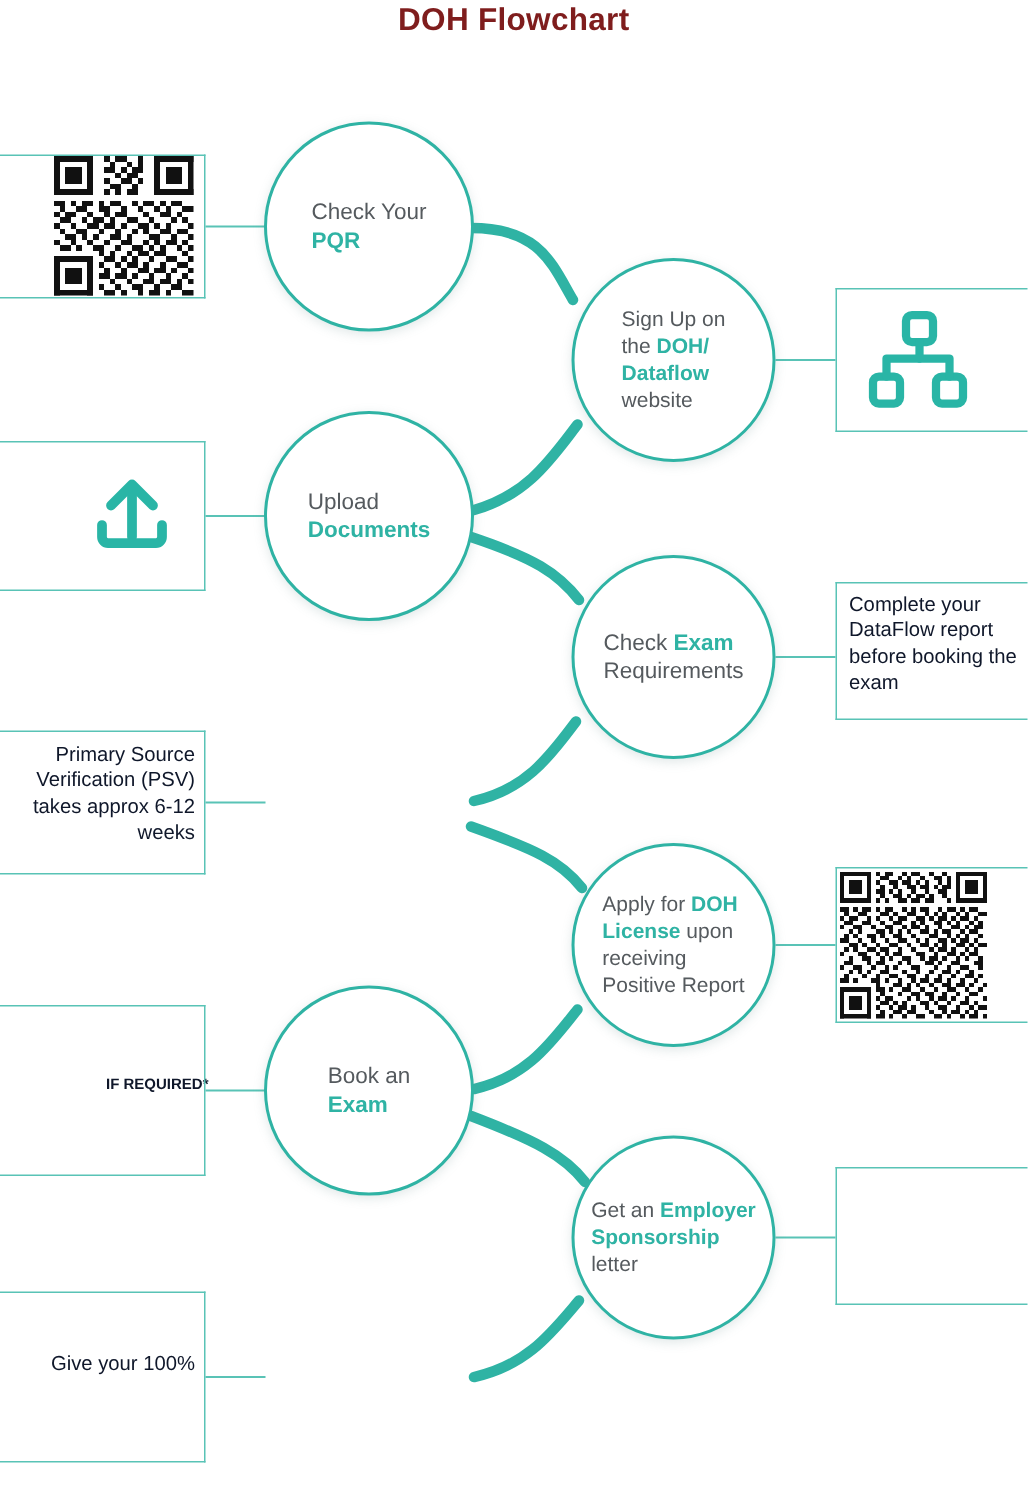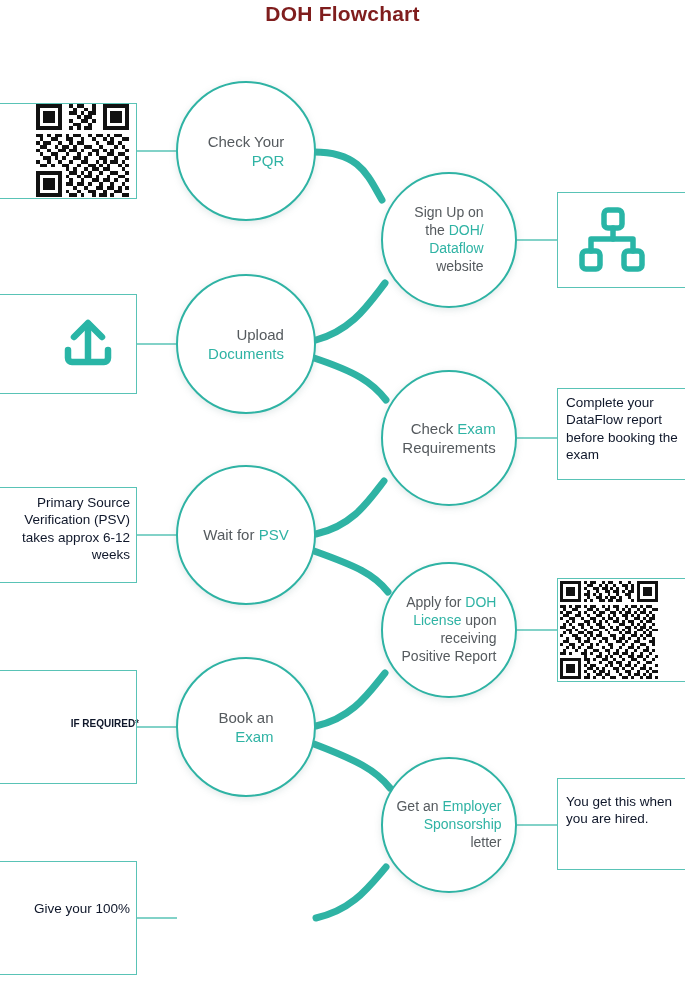--- a/index.html
+++ b/index.html
@@ -15,25 +15,25 @@
     position:absolute;left:0;top:0;width:685px;text-align:center;
     font-size:21px;font-weight:bold;color:#7f1d1d;letter-spacing:.2px;
     top:2px;
   }
 
   .node{
     position:absolute;border-radius:50%;background:#ffffff;
     border:2px solid #2fb3a4;
     box-shadow:0 2px 7px rgba(120,150,150,.22);
     display:flex;align-items:center;justify-content:center;
-    text-align:right;color:#555a5e;line-height:1.28;
+    text-align:left;color:#555a5e;line-height:1.28;
     box-sizing:border-box;z-index:3;
   }
   .node .tx{padding:0 10px;}
-  .node b{color:#2fb3a4;font-weight:normal;}
+  .node b{color:#2fb3a4;font-weight:bold;}
   .node.left{font-size:15px;}
   .node.right{font-size:14px;}
 
   
   .sidebox{position:absolute;box-sizing:border-box;z-index:2;}
   .sidebox.lft{border:1.3px solid #59c3b6;border-left:none;}
   .sidebox.rgt{border:1.3px solid #59c3b6;border-right:none;}
   .notetext{
     position:absolute;box-sizing:border-box;
     font-size:13.5px;color:#0f172a;line-height:1.28;
@@ -83,25 +83,20 @@
     </div>
   </div>
 
   <div class="node left" style="left:176px;top:274px;width:140px;height:140px;">
     <div class="tx">
       <span>Upload</span><br>
       <b>Documents</b>
     </div>
   </div>
 
-  <div class="node left" style="left:176px;top:465px;width:140px;height:140px;">
-    <div class="tx">
-      <span>Wait for </span><b>PSV</b>
-    </div>
-  </div>
 
   <div class="node left" style="left:176px;top:657px;width:140px;height:140px;">
     <div class="tx">
       <span>Book an</span><br>
       <b>Exam</b>
     </div>
   </div>
 
 
   <div class="node right" style="left:381px;top:172px;width:136px;height:136px;">
@@ -642,15 +637,14 @@
       <rect x="17" y="32" width="2" height="1"></rect>
         <rect x="21" y="32" width="2" height="1"></rect>
         <rect x="24" y="32" width="1" height="1"></rect>
       <rect x="27" y="32" width="1" height="1"></rect>
         <rect x="29" y="32" width="2" height="1"></rect>
         <rect x="32" y="32" width="1" height="1"></rect>
     </g>
   </svg>
 
   <div class="sidebox rgt" style="left:557px;top:778px;width:130px;height:92px;"></div>
-  <div class="notetext l" style="left:566px;top:793px;width:116px;">You get this when you are hired.</div>
 
 </div>
 
 </body></html>

